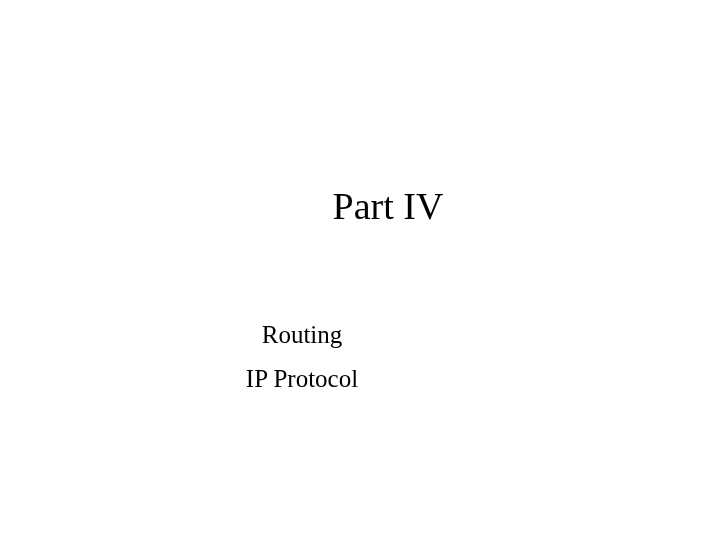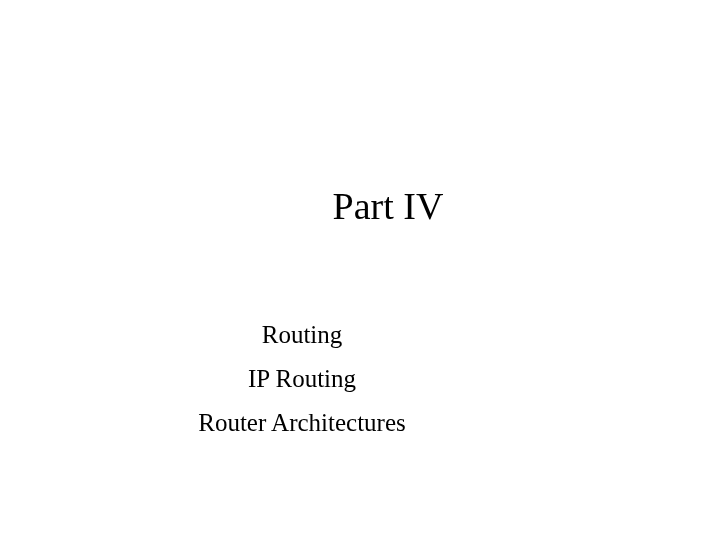--- a/index.html
+++ b/index.html
@@ -11,15 +11,14 @@
 </style>
 </head>
 <body>
 
 <div class="title">
   <div>Part IV</div>
 </div>
 
 <div class="subs">
   <div>Routing</div>
-  <div>IP Routing</div>
-  <div>Router Architectures</div>
+  <div>IP Protocol</div>
 </div>
 
 </body></html>

